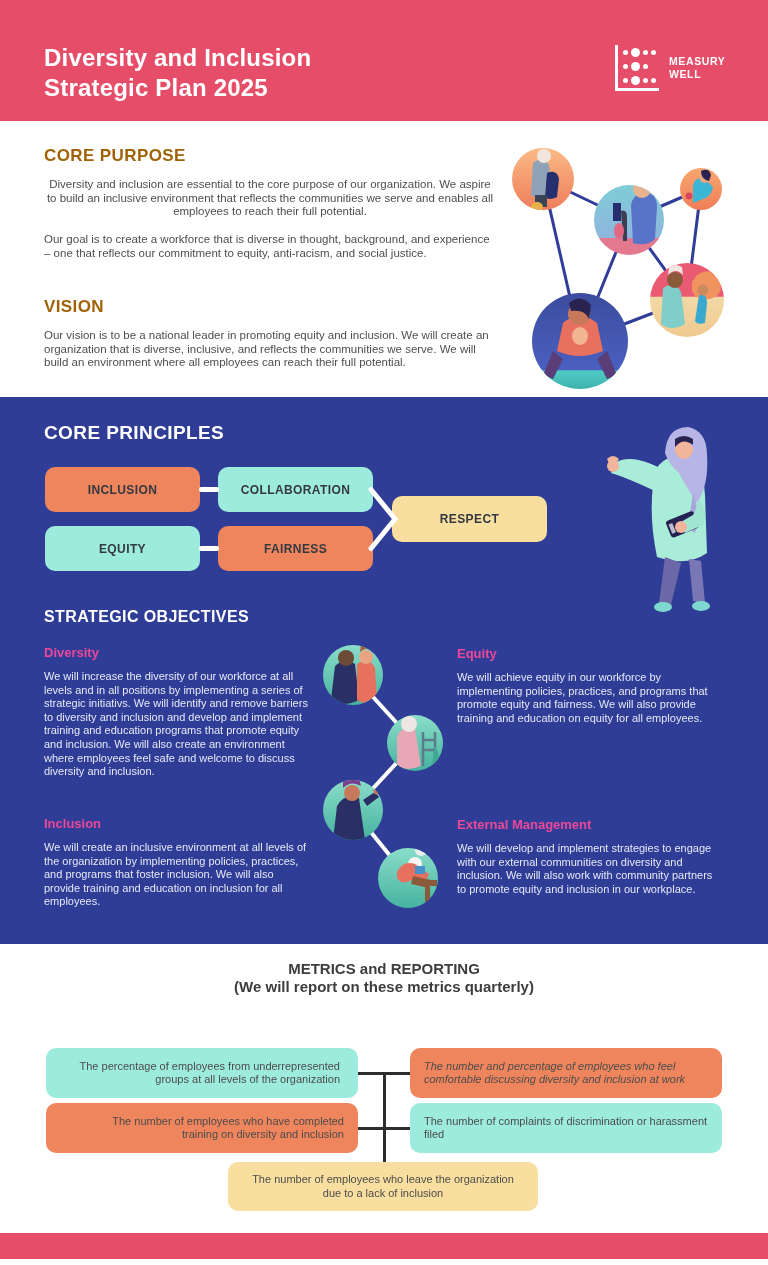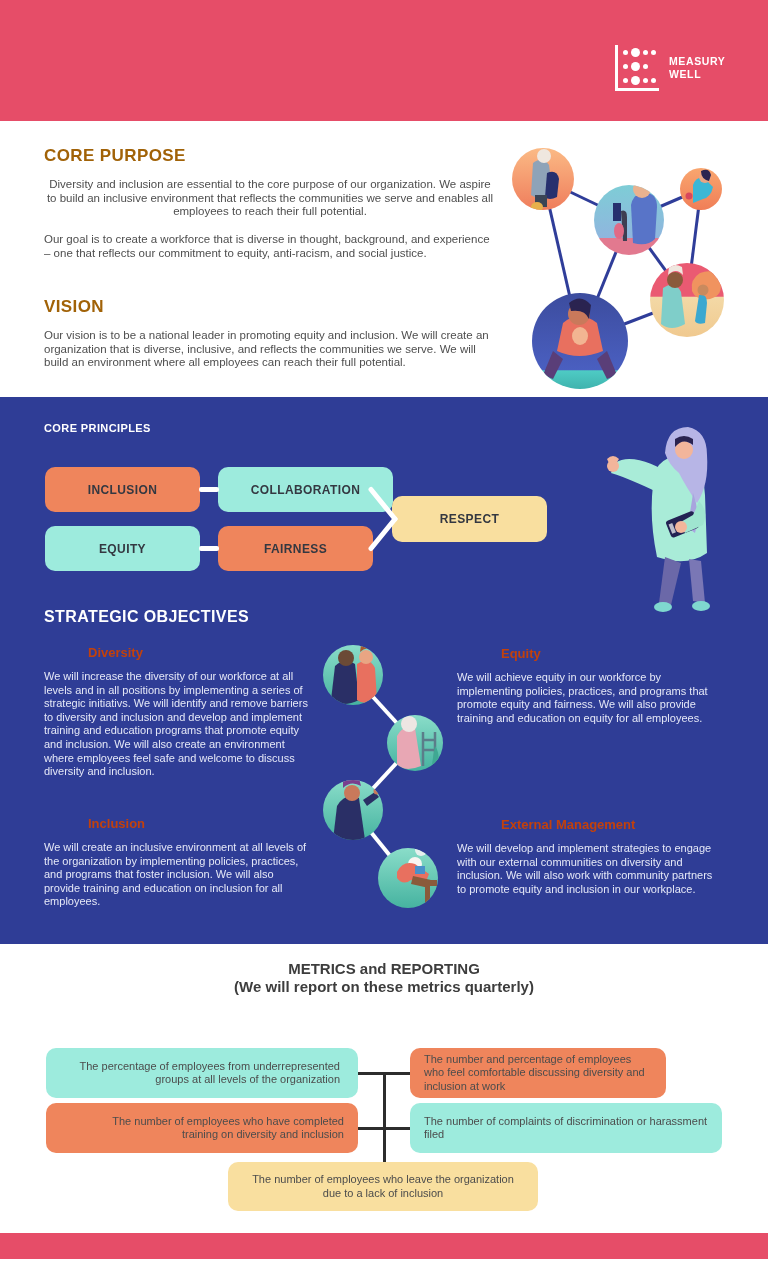--- a/index.html
+++ b/index.html
@@ -27,41 +27,45 @@
 
   
   .blue-bg{left:0;top:397px;width:768px;height:547px;background:#2F3D96;}
   .h1-light{color:#ffffff;font-weight:bold;letter-spacing:.4px;}
   .pbox{height:45px;border-radius:10px;display:flex;align-items:center;justify-content:center;
     font-size:12px;font-weight:bold;color:#343841;letter-spacing:.4px;}
   .pbox.orange{background:#EF855C;}
   .pbox.teal{background:#9DEBDD;}
   .pbox.yellow{background:#F9DF9F;}
   .conn-h{background:#ffffff;height:5px;border-radius:2px;}
-  .obj-title{color:#c2410c;font-size:13px;font-weight:bold;margin-left:44px;}
+  .obj-title{color:#ec4899;font-size:13px;font-weight:bold;}
   .obj-body{color:#E5E8F7;font-size:11px;line-height:13.6px;}
 
   
   .m-head{width:768px;text-align:center;color:#3D3D3D;font-size:15px;font-weight:bold;line-height:18px;}
   .m-intro{width:768px;text-align:center;color:#4A4A4A;font-size:11px;}
   .mbox{border-radius:10px;font-size:11px;line-height:13.5px;color:#4C4C4C;
     display:flex;flex-direction:column;justify-content:center;box-sizing:border-box;}
   .mbox.teal{background:#9DEBDD;}
   .mbox.orange{background:#EF855C;}
   .mbox.yellow{background:#F9DF9F;}
   .mline{background:#2D2D2D;}
 
   .footer{left:0;top:1233px;width:768px;height:26px;background:#E64D68;}
 </style>
 </head>
 <body>
 
 <div class="page">
 
   <div class="abs header">
+    <div class="abs title">
+      <div>Diversity and Inclusion</div>
+      <div>Strategic Plan 2025</div>
+    </div>
     <div class="abs logo">
       <div class="logo-mark">
         <div class="dotrow">
             <span class="dot s"></span>
             <span class="dot l"></span>
             <span class="dot s"></span>
             <span class="dot s"></span>
           </div>
         <div class="dotrow">
             <span class="dot s"></span>
@@ -180,26 +184,26 @@
       <circle cx="84" cy="181" r="11" fill="#C9795B"></circle>
       <path d="M74,170 q12,-10 22,2 l-2,14 q-4,-10 -18,-8 z" fill="#2A2350"></path>
       <path d="M58,218 l-10,24 10,4 10,-20 z" fill="#5A3E78"></path>
       <path d="M112,218 l10,24 -10,4 -10,-20 z" fill="#5A3E78"></path>
       <ellipse cx="85" cy="203" rx="8" ry="9" fill="#F2B592"></ellipse>
     </g>
   </svg>
 
   <div class="abs blue-bg"></div>
 
-  <div class="abs h1-light" style="left:44px;top:422px;font-size:11px;">CORE PRINCIPLES</div>
+  <div class="abs h1-light" style="left:44px;top:422px;font-size:19px;">CORE PRINCIPLES</div>
 
   <div class="abs pbox orange" style="left:45px;top:467px;width:155px;">
       <span>INCLUSION</span>
     </div>
-  <div class="abs pbox teal" style="left:218px;top:467px;width:175px;">
+  <div class="abs pbox teal" style="left:218px;top:467px;width:155px;">
       <span>COLLABORATION</span>
     </div>
   <div class="abs pbox yellow" style="left:392px;top:496px;width:155px;height:46px;">
       <span>RESPECT</span>
     </div>
   <div class="abs pbox teal" style="left:45px;top:526px;width:155px;">
       <span>EQUITY</span>
     </div>
   <div class="abs pbox orange" style="left:218px;top:526px;width:155px;">
       <span>FAIRNESS</span>
@@ -313,21 +317,21 @@
     <div>(We will report on these metrics quarterly)</div>
   </div>
 
   <div class="abs mline" style="left:383px;top:1072px;width:3px;height:92px;"></div>
   <div class="abs mline" style="left:358px;top:1072px;width:52px;height:3px;"></div>
   <div class="abs mline" style="left:358px;top:1127px;width:52px;height:3px;"></div>
 
   <div class="abs mbox teal" style="left:46px;top:1048px;width:312px;height:50px;padding:0 18px 0 30px;text-align:right;">
       <span>The percentage of employees from underrepresented groups at all levels of the organization</span>
     </div>
-  <div class="abs mbox orange" style="left:410px;top:1048px;width:256px;height:50px;padding:0 14px 0 14px;text-align:left;">
+  <div class="abs mbox orange" style="left:410px;top:1048px;width:312px;height:50px;padding:0 14px 0 14px;text-align:left;font-style:italic;">
       <span>The number and percentage of employees who feel comfortable discussing diversity and inclusion at work</span>
     </div>
   <div class="abs mbox orange" style="left:46px;top:1103px;width:312px;height:50px;padding:0 14px 0 30px;text-align:right;">
       <span>The number of employees who have completed training on diversity and inclusion</span>
     </div>
   <div class="abs mbox teal" style="left:410px;top:1103px;width:312px;height:50px;padding:0 14px 0 14px;text-align:left;">
       <span>The number of complaints of discrimination or harassment filed</span>
     </div>
   <div class="abs mbox yellow" style="left:228px;top:1162px;width:310px;height:49px;padding:8px 20px;text-align:center;box-sizing:border-box;">
       <span>The number of employees who leave the organization due to a lack of inclusion</span>

